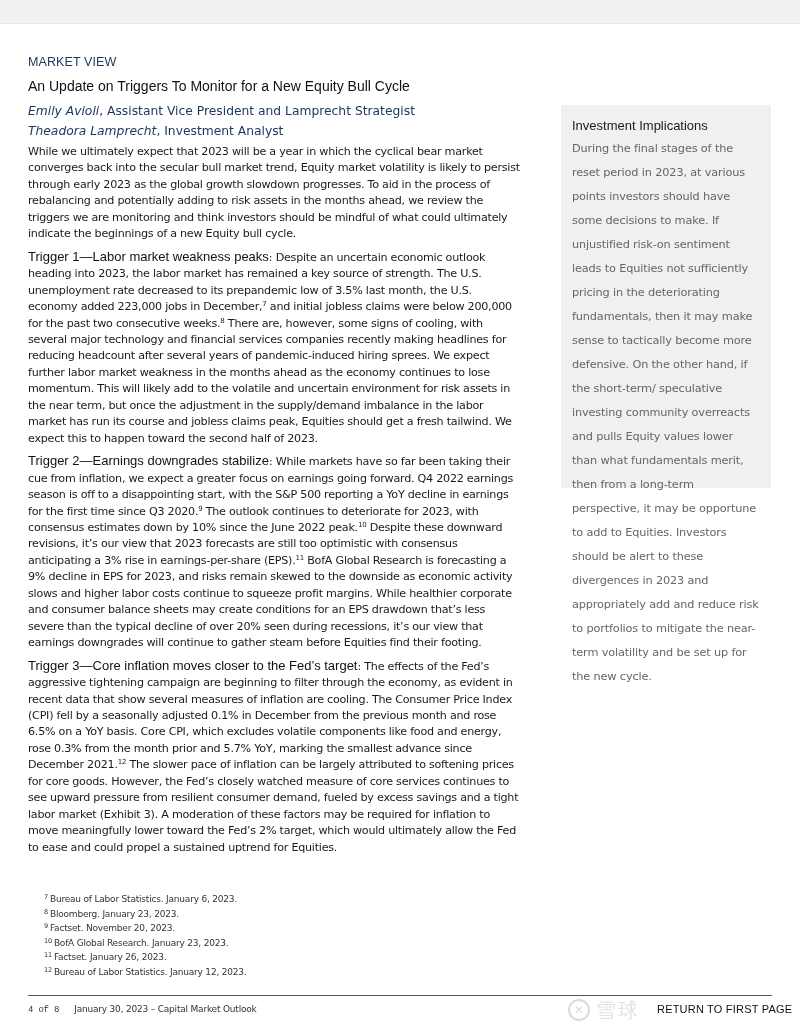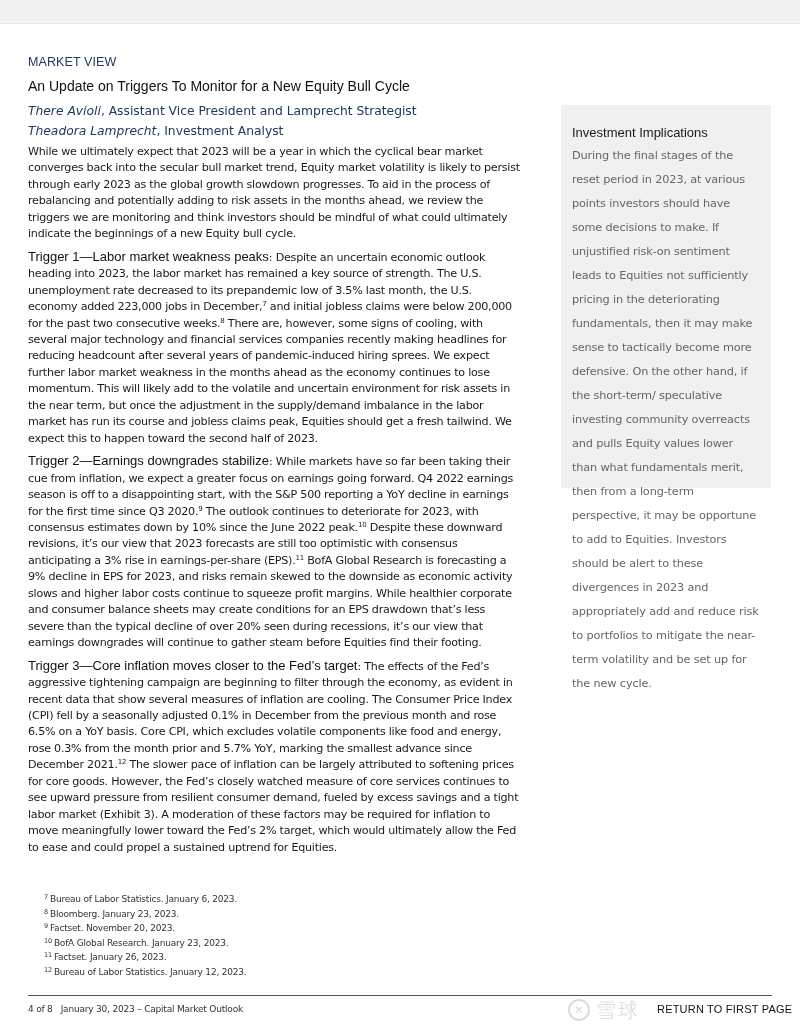--- a/index.html
+++ b/index.html
@@ -33,21 +33,21 @@
     line-height: 16.45px; color: #1a1a1a; letter-spacing: -0.25px;
   }
   .maincol p { margin: 0 0 6px 0; }
   .maincol .lead {
     font-family: "Liberation Sans", sans-serif; font-size: 13px; letter-spacing: 0;
     color: #111;
   }
   sup { font-size: 7px; line-height: 0; vertical-align: 4px; }
   .sidebar {
     position: absolute; left: 561px; top: 105px; width: 210px; height: 383px;
-    background: #f0f0f0; box-sizing: border-box; padding: 19px 10px 0 11px;
+    background: #f0f0f0; box-sizing: border-box; padding: 12px 10px 0 11px;
   }
   .sidebar .sb-title {
     font-size: 13px; color: #1a1a1a; margin: 1px 0 4px 0;
   }
   .sidebar .sb-body {
     font-family: "DejaVu Sans", sans-serif; font-size: 11.3px; line-height: 24px;
     color: #666; letter-spacing: -0.15px;
   }
   .footnotes {
     position: absolute; left: 44px; top: 892px;
@@ -56,21 +56,21 @@
   }
   .footnotes div { white-space: nowrap; }
   .footnotes sup { font-size: 6.5px; vertical-align: 3px; margin-right: 2px; }
   .footer-rule {
     position: absolute; left: 28px; top: 995px; width: 744px; height: 1px; background: #555;
   }
   .footer-left {
     position: absolute; left: 28px; top: 1004px;
     font-family: "DejaVu Sans", sans-serif; font-size: 9px; color: #333; letter-spacing: -0.2px;
   }
-  .footer-left .pg { margin-right: 8px; }
+  .footer-left .pg { margin-right: 15px; font-family: Liberation Mono, monospace; }
   .footer-right {
     position: absolute; left: 657px; top: 1003px;
     font-size: 11px; color: #111; letter-spacing: 0.2px;
   }
   .watermark {
     position: absolute; left: 568px; top: 995px; height: 30px;
     display: flex; align-items: center; gap: 6px; opacity: 0.35;
     font-family: "DejaVu Sans", sans-serif; color: #888;
   }
   .wm-logo {
@@ -82,21 +82,21 @@
 </style>
 </head>
 <body>
 
 <div class="topband"></div>
 
 <div class="section-label">MARKET VIEW</div>
 <div class="title">An Update on Triggers To Monitor for a New Equity Bull Cycle</div>
 
 <div class="author author1">
-  <span class="name">There Avioli</span><span>, Assistant Vice President and Lamprecht Strategist</span>
+  <span class="name">Emily Avioli</span><span>, Assistant Vice President and Lamprecht Strategist</span>
 </div>
 <div class="author author2">
   <span class="name">Theadora Lamprecht</span><span>, Investment Analyst</span>
 </div>
 
 <div class="maincol">
   <p>While we ultimately expect that 2023 will be a year in which the cyclical bear market converges back into the secular bull market trend, Equity market volatility is likely to persist through early 2023 as the global growth slowdown progresses. To aid in the process of rebalancing and potentially adding to risk assets in the months ahead, we review the triggers we are monitoring and think investors should be mindful of what could ultimately indicate the beginnings of a new Equity bull cycle.</p>
 
   <p>
     <span class="lead">Trigger 1—Labor market weakness peaks</span><span>: Despite an uncertain economic outlook heading into 2023, the labor market has remained a key source of strength. The U.S. unemployment rate decreased to its prepandemic low of 3.5% last month, the U.S. economy added 223,000 jobs in December,</span><sup>7</sup><span> and initial jobless claims were below 200,000 for the past two consecutive weeks.</span><sup>8</sup><span> There are, however, some signs of cooling, with several major technology and financial services companies recently making headlines for reducing headcount after several years of pandemic-induced hiring sprees. We expect further labor market weakness in the months ahead as the economy continues to lose momentum. This will likely add to the volatile and uncertain environment for risk assets in the near term, but once the adjustment in the supply/demand imbalance in the labor market has run its course and jobless claims peak, Equities should get a fresh tailwind. We expect this to happen toward the second half of 2023.</span>

